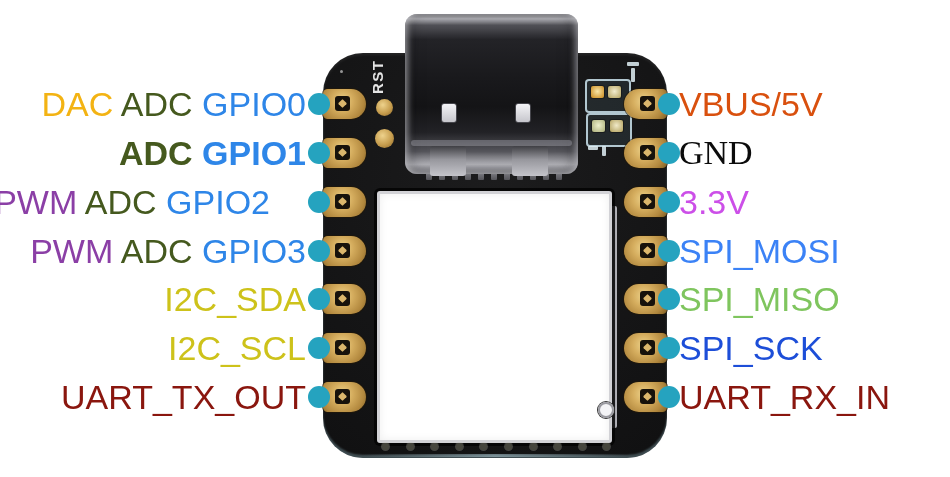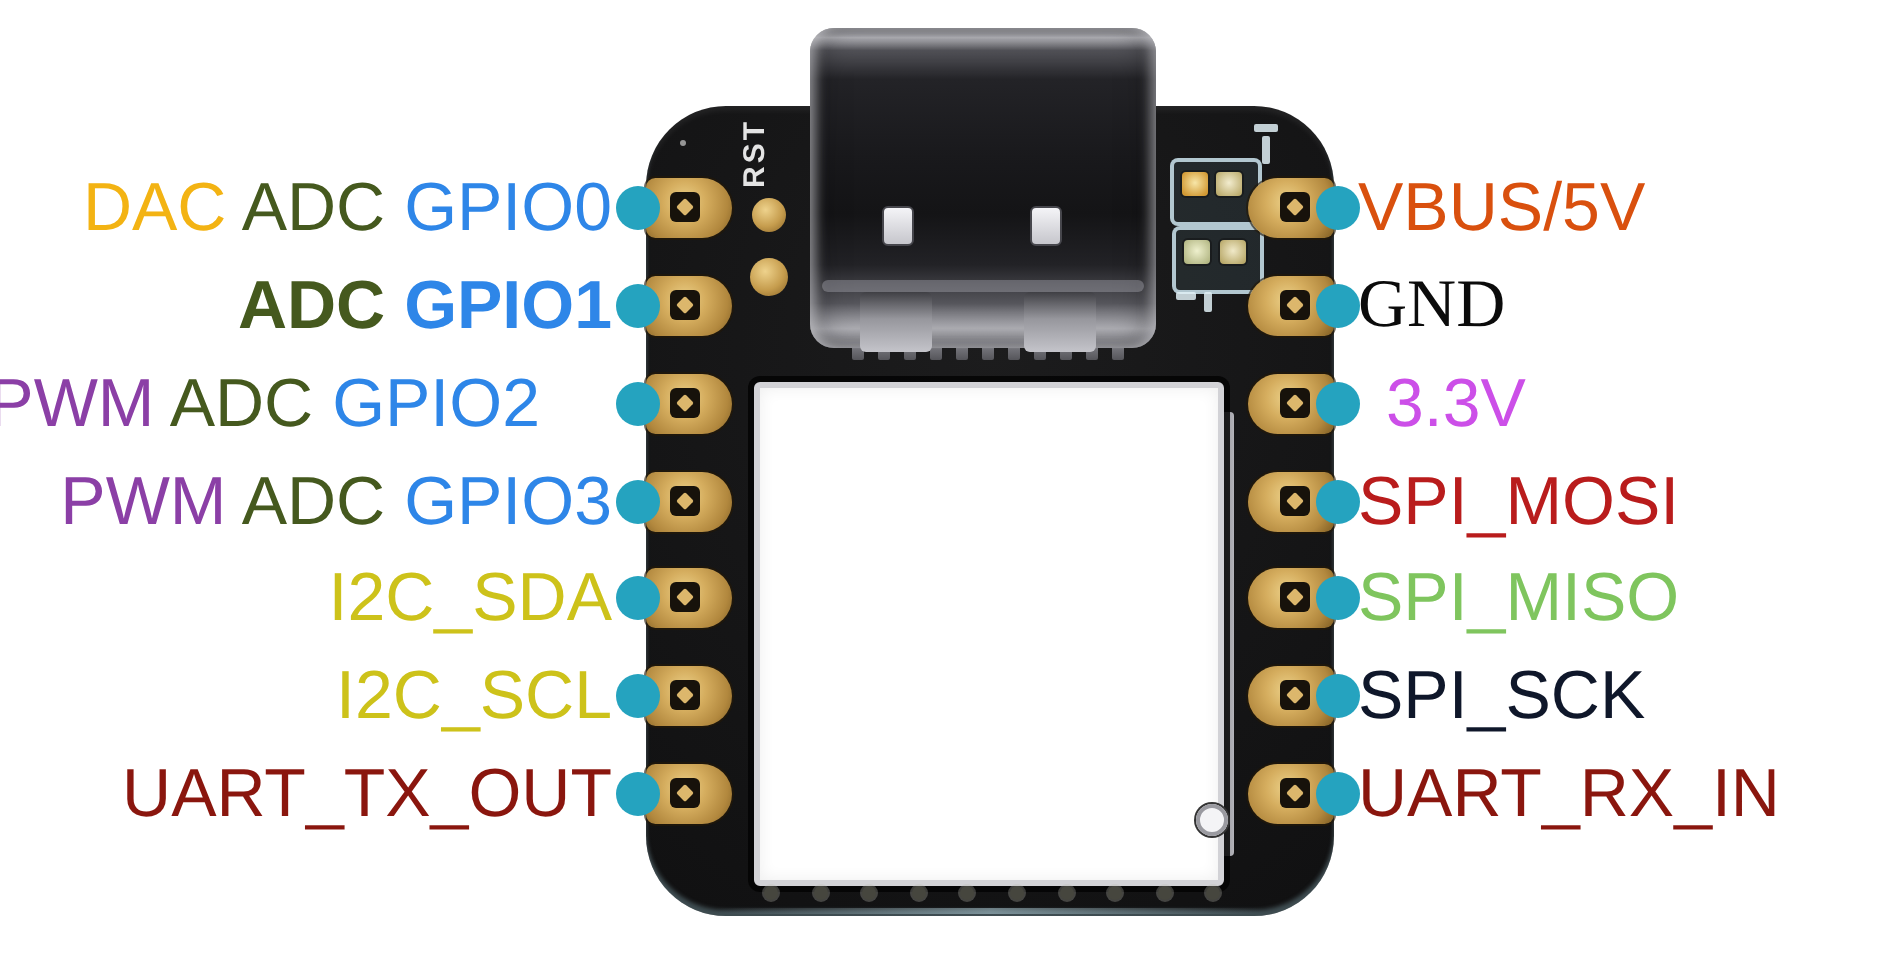--- a/index.html
+++ b/index.html
@@ -199,42 +199,42 @@
         </div>
       </div>
       <div class="pin-dot" style="top: 141.8px; left: 658px; background: rgb(37, 163, 191);"></div>
       <div class="pin-label right" style="top: 132.8px; left: 679px; font-family: Liberation Serif, serif;"><span style="color: rgb(11, 11, 11);">GND</span></div>
       <div class="pad right" style="top: 186.7px;">
         <div class="pad-hole">
           <div></div>
         </div>
       </div>
       <div class="pin-dot" style="top: 190.7px; left: 658px; background: rgb(37, 163, 191);"></div>
-      <div class="pin-label right" style="top: 181.7px; left: 693px;"><span style="color: rgb(204, 79, 232);">3.3V</span></div>
+      <div class="pin-label right" style="top: 181.7px; left: 679px;"><span style="color: rgb(204, 79, 232);">3.3V</span></div>
       <div class="pad right" style="top: 235.5px;">
         <div class="pad-hole">
           <div></div>
         </div>
       </div>
       <div class="pin-dot" style="top: 239.5px; left: 658px; background: rgb(37, 163, 191);"></div>
-      <div class="pin-label right" style="top: 230.5px; left: 679px;"><span style="color: #b91c1c;">SPI_MOSI</span></div>
+      <div class="pin-label right" style="top: 230.5px; left: 679px;"><span style="color: #3b82f6;">SPI_MOSI</span></div>
       <div class="pad right" style="top: 284.3px;">
         <div class="pad-hole">
           <div></div>
         </div>
       </div>
       <div class="pin-dot" style="top: 288.3px; left: 658px; background: rgb(37, 163, 191);"></div>
       <div class="pin-label right" style="top: 279.3px; left: 679px;"><span style="color: rgb(127, 197, 94);">SPI_MISO</span></div>
       <div class="pad right" style="top: 333.2px;">
         <div class="pad-hole">
           <div></div>
         </div>
       </div>
       <div class="pin-dot" style="top: 337.2px; left: 658px; background: rgb(37, 163, 191);"></div>
-      <div class="pin-label right" style="top: 328.2px; left: 679px;"><span style="color: #0f172a;">SPI_SCK</span></div>
+      <div class="pin-label right" style="top: 328.2px; left: 679px;"><span style="color: #1d4ed8;">SPI_SCK</span></div>
       <div class="pad right" style="top: 382px;">
         <div class="pad-hole">
           <div></div>
         </div>
       </div>
       <div class="pin-dot" style="top: 386px; left: 658px; background: rgb(37, 163, 191);"></div>
       <div class="pin-label right" style="top: 377px; left: 679px;"><span style="color: rgb(138, 22, 14);">UART_RX_IN</span></div>
     </div>
 </div>
 

